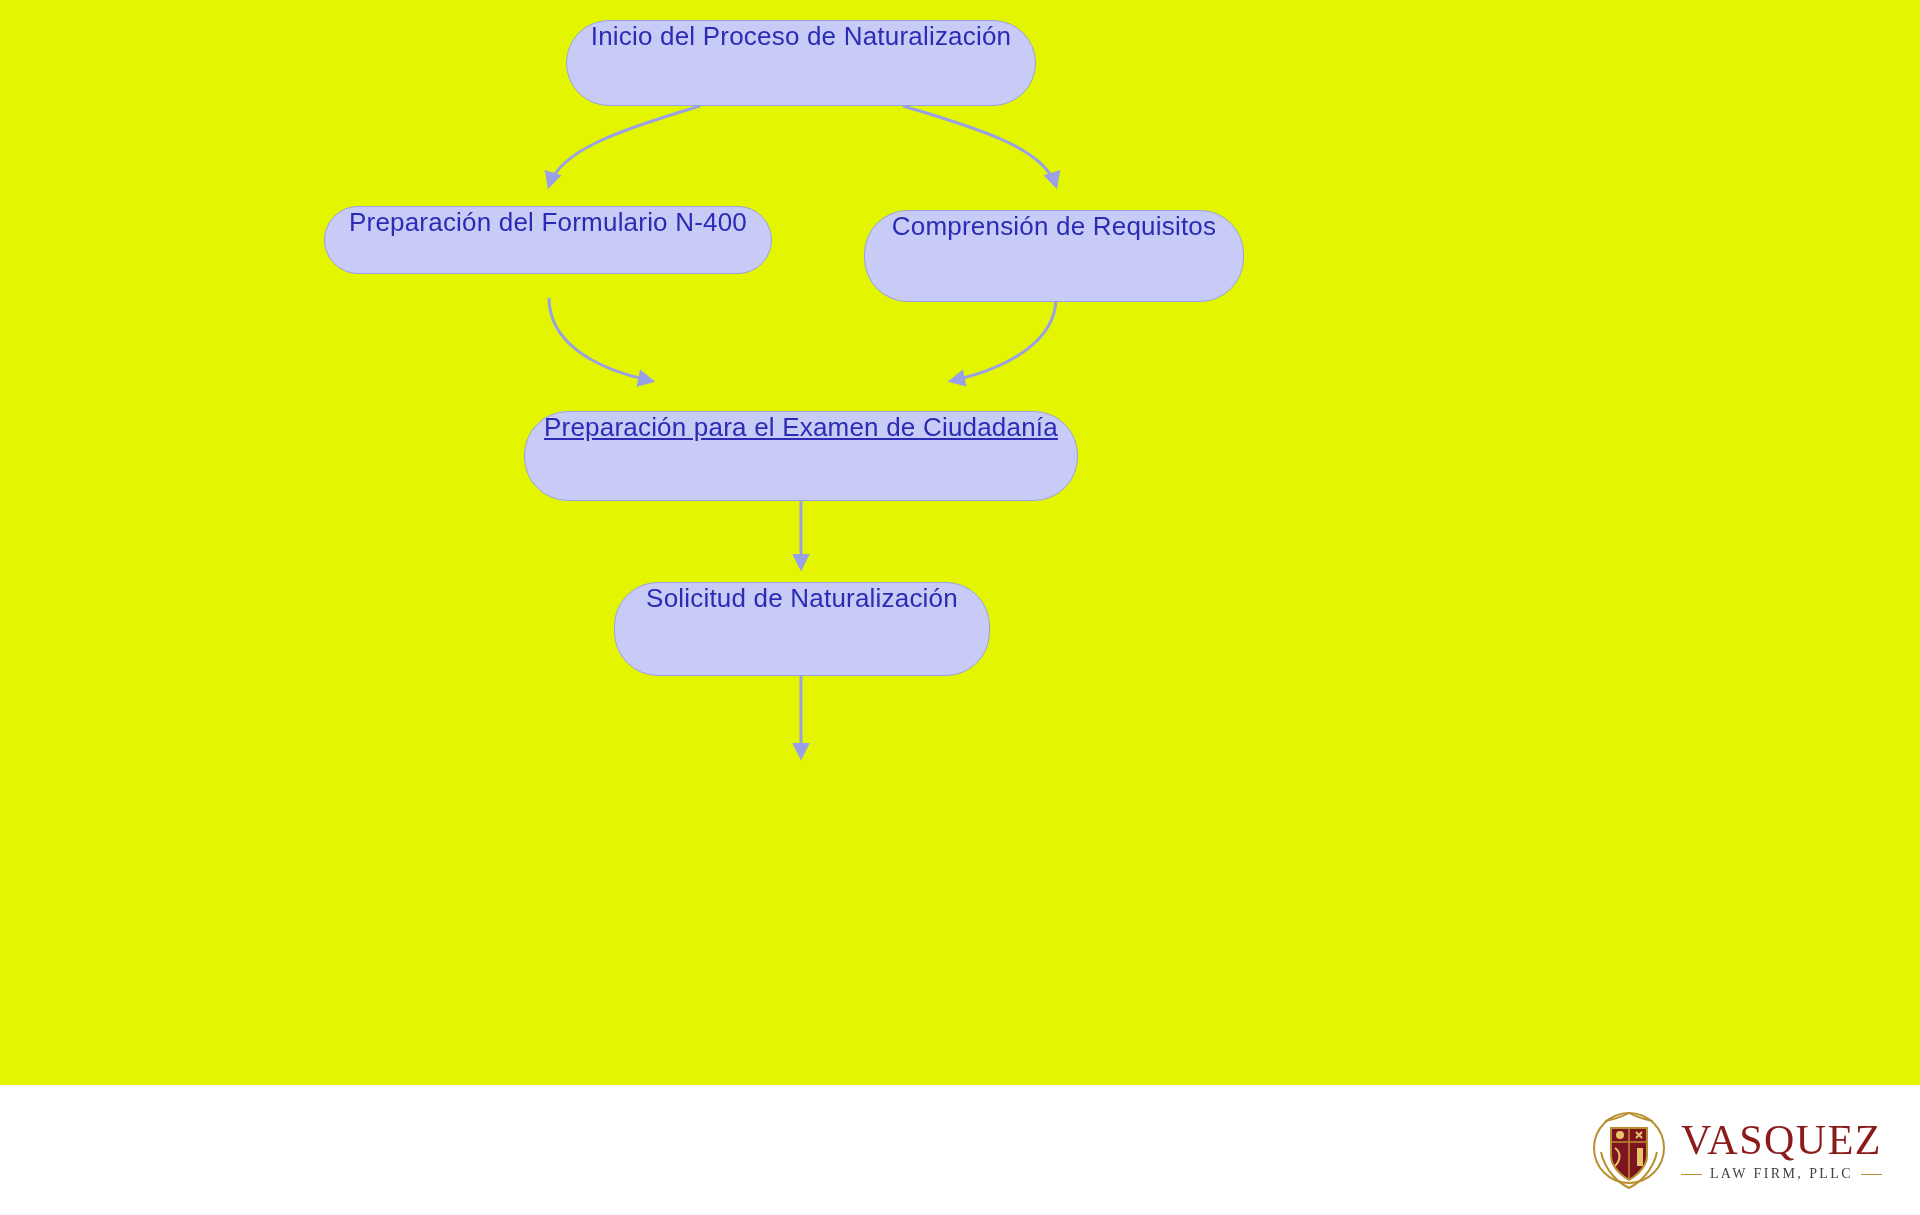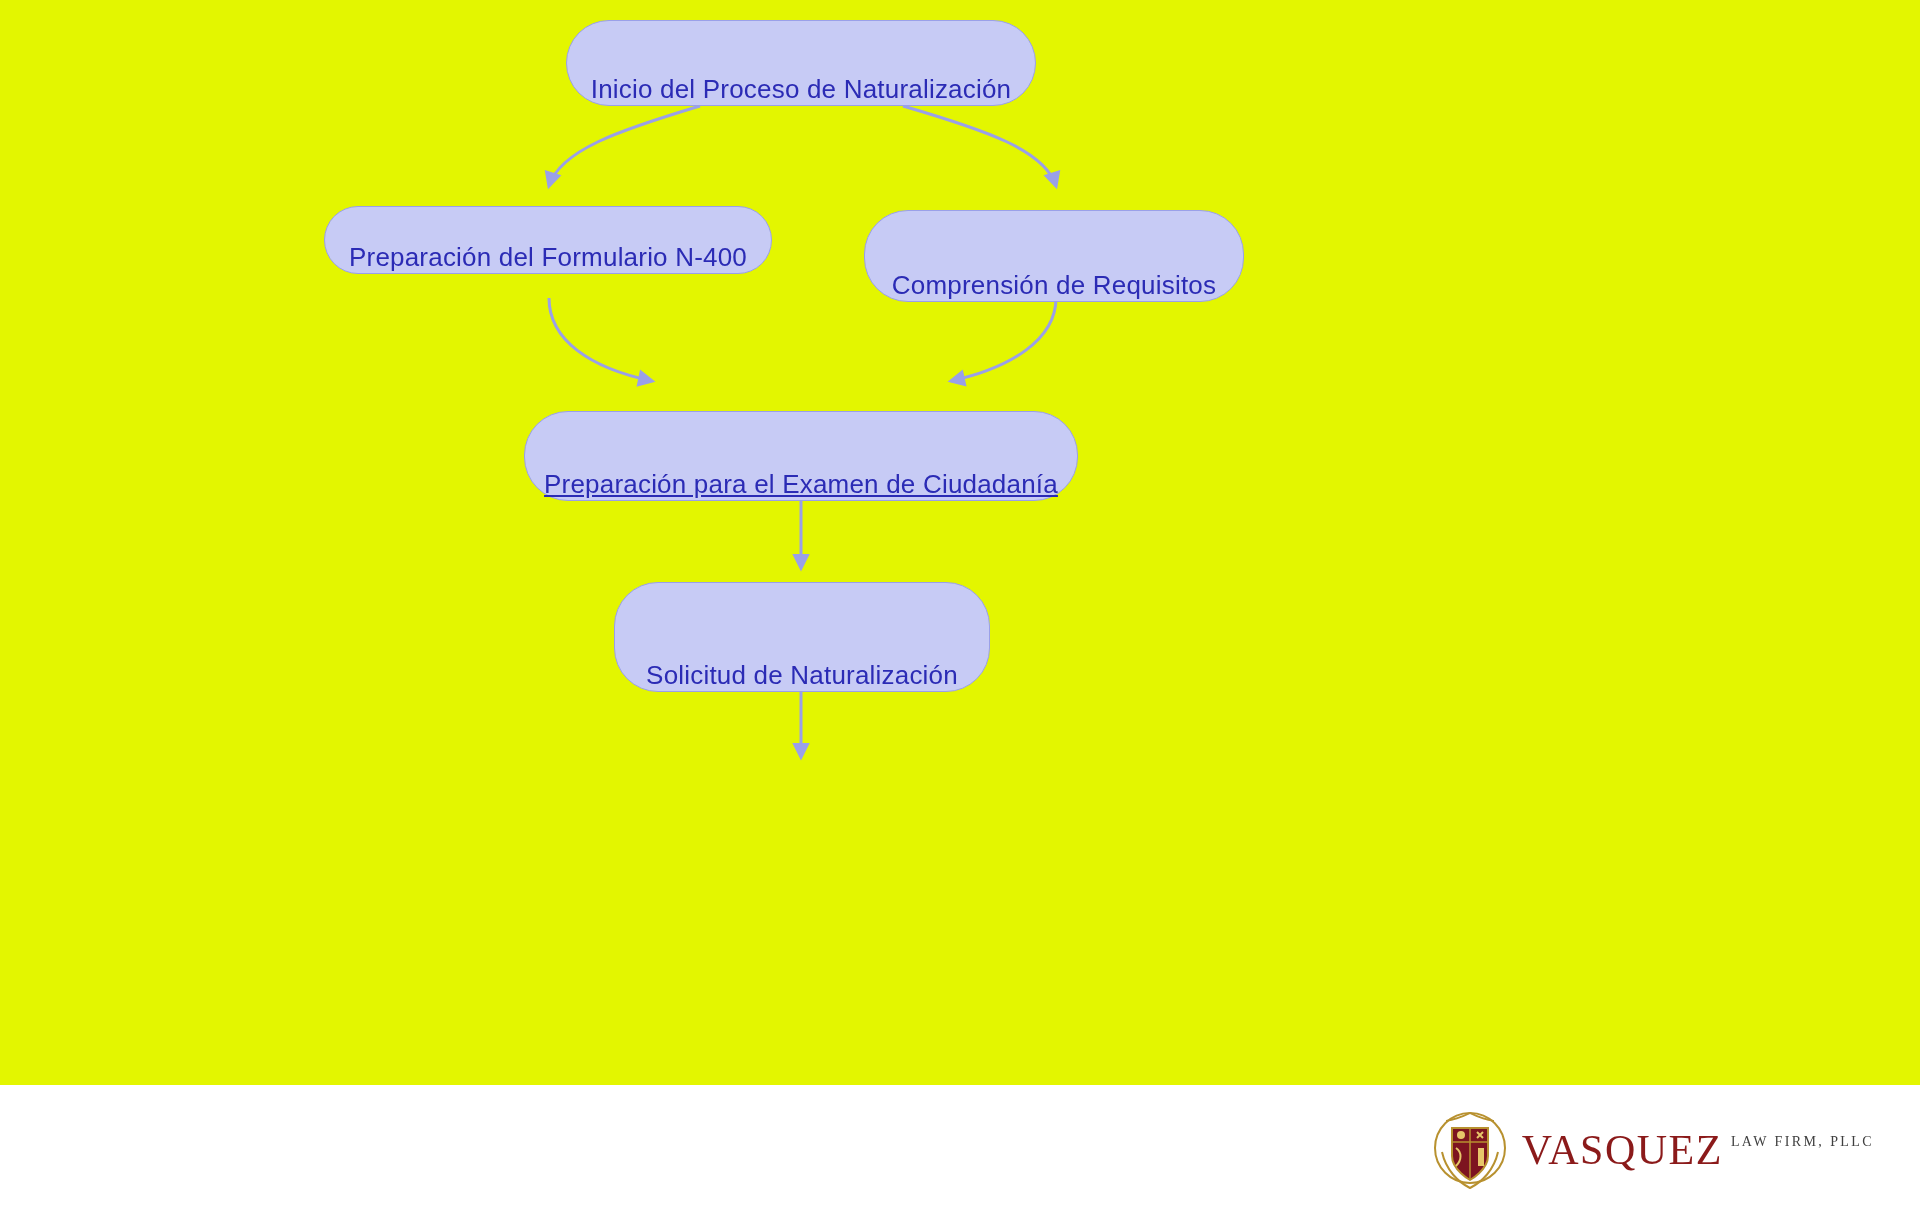--- a/index.html
+++ b/index.html
@@ -33,21 +33,21 @@
     width: 1920px;
     height: 1085px;
   }
   .node {
     position: absolute;
     box-sizing: border-box;
     background: #c7cbf5;
     border: 1px solid #9aa0e8;
     border-radius: 44px;
     display: flex;
-    align-items: flex-end;
+    align-items: flex-start;
     justify-content: center;
     color: #2b2bb5;
     font-size: 26px;
     letter-spacing: 0.2px;
     text-align: center;
     white-space: nowrap;
   }
   #footer {
     position: absolute;
     left: 0;
@@ -64,21 +64,21 @@
     align-items: center;
     gap: 14px;
   }
   #crest {
     width: 76px;
     height: 84px;
     position: relative;
   }
   .brand-text {
     display: flex;
-    flex-direction: row;
+    flex-direction: column;
     align-items: flex-start;
     line-height: 1;
   }
   .brand-name {
     font-family: "Liberation Serif", serif;
     font-size: 42px;
     color: #8b1a1a;
     letter-spacing: 1.5px;
   }
   .brand-sub {
@@ -130,21 +130,21 @@
     </div>
 
     <div class="node" style="left:864px; top:192px; width:380px; height:92px;margin-top:18px;">
       <span>Comprensión de Requisitos</span>
     </div>
 
     <div class="node" style="left:524px; top:411px; width:554px; height:90px;text-decoration:underline;">
       <span>Preparación para el Examen de Ciudadanía</span>
     </div>
 
-    <div class="node" style="left:614px; top:582px; width:376px; height:110px;">
+    <div class="node" style="left:614px; top:582px; width:376px; height:94px;">
       <span>Solicitud de Naturalización</span>
     </div>
 
 
   </div>
 
   <div id="footer"></div>
 
   <div id="brand">
     <div id="crest">

